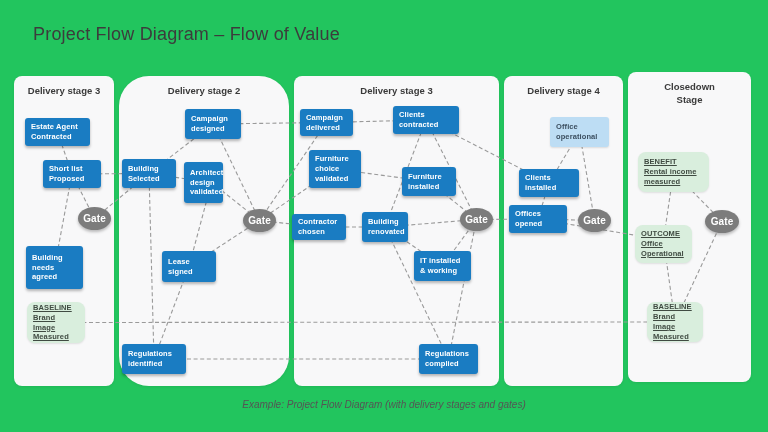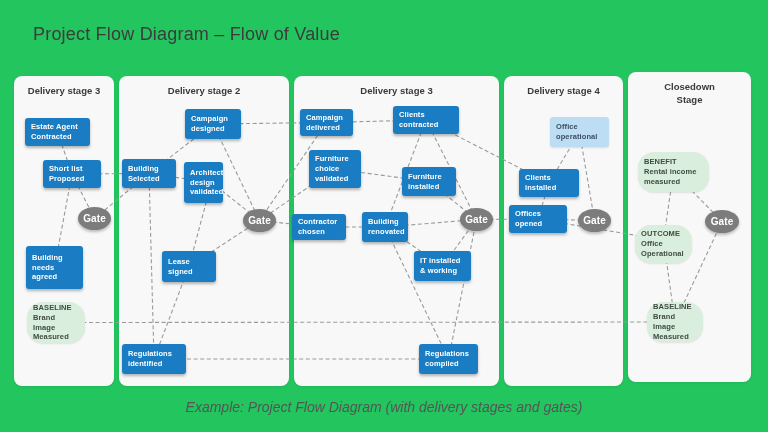--- a/index.html
+++ b/index.html
@@ -11,34 +11,34 @@
   .stage-label{margin-top:9px;text-align:center;font-size:9.5px;font-weight:700;color:#3a3a3a;white-space:pre-line;line-height:1.35;}
   #edges{position:absolute;inset:0;z-index:1;pointer-events:none;}
   #edges line{stroke:var(--c-edge);stroke-width:1.1;stroke-dasharray:4 2.6;}
   #nodes{position:absolute;inset:0;z-index:2;}
   .node{position:absolute;box-sizing:border-box;display:flex;flex-direction:column;justify-content:center;
         border-radius:3px;padding:3px 6px;font-size:7.5px;font-weight:700;line-height:1.32;
         white-space:pre-line;letter-spacing:.1px;}
   .task{background:var(--c-task);color:#ffffff;box-shadow:0 2px 3px rgba(0,0,0,.28);}
   .gate{background:var(--c-gate);color:#ffffff;border-radius:50%;align-items:center;text-align:center;
         font-size:10px;padding:0;box-shadow:0 2px 3px rgba(0,0,0,.25);}
-  .kpi{background:var(--c-kpi);color:#404b42;border-radius:16px;box-shadow:0 1px 2px rgba(0,0,0,.10);}
+  .kpi{background:var(--c-kpi);color:#404b42;border-radius:8px;box-shadow:0 1px 2px rgba(0,0,0,.10);text-decoration:underline;}
   .state{background:var(--c-state);color:#3c4f60;box-shadow:0 1px 2px rgba(0,0,0,.12);}
-  #caption{position:absolute;left:0;top:399px;width:100%;text-align:center;font-size:14px;font-style:italic;color:#555555;}
+  #caption{position:absolute;left:0;top:399px;width:100%;text-align:center;font-size:10px;font-style:italic;color:#555555;}
 </style>
 </head>
 <body>
 
 <div id="slide">
   <div id="title">Project Flow Diagram – Flow of Value</div>
   <div id="stages">
       <div class="stage" style="left: 14px; top: 76px; width: 100px; height: 310px;">
         <div class="stage-label">Delivery stage 3</div>
       </div>
-      <div class="stage" style="left: 119px; top: 76px; width: 170px; height: 310px;">
+      <div class="stage" style="left: 119px; top: 76px; width: 170px; height: 310px; border-radius: 30px;">
         <div class="stage-label">Delivery stage 2</div>
       </div>
       <div class="stage" style="left: 294px; top: 76px; width: 205px; height: 310px;">
         <div class="stage-label">Delivery stage 3</div>
       </div>
       <div class="stage" style="left: 504px; top: 76px; width: 119px; height: 310px;">
         <div class="stage-label">Delivery stage 4</div>
       </div>
       <div class="stage" style="left: 628px; top: 72px; width: 123px; height: 310px;">
         <div class="stage-label">Closedown

